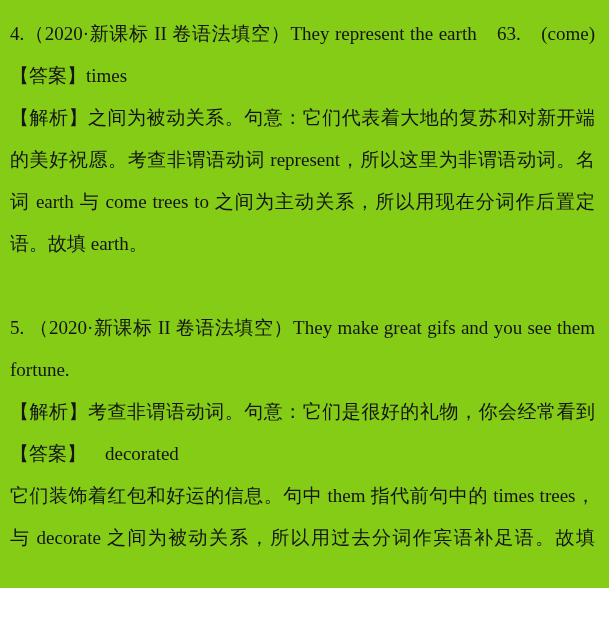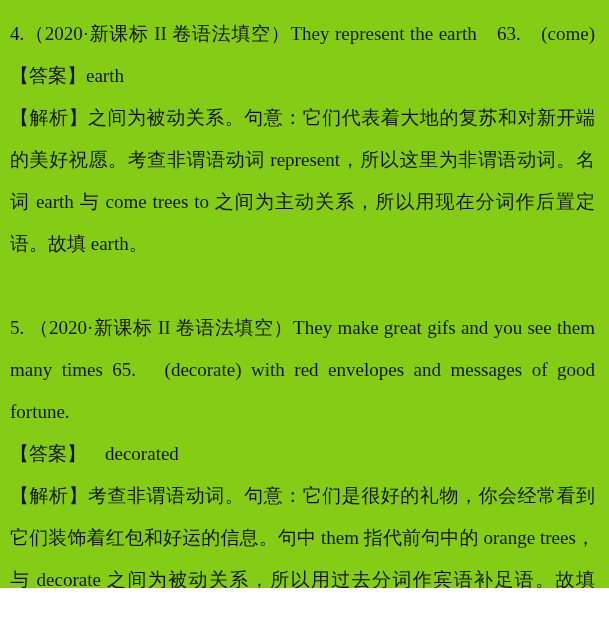--- a/index.html
+++ b/index.html
@@ -50,35 +50,34 @@
   }
 </style>
 </head>
 <body>
 
 <div class="page">
   <div class="doc">
 
     <section>
       <div class="ln just">4.（2020·新课标 II 卷语法填空）They represent the earth　63.　(come)</div>
-      <div class="ln">【答案】earth</div>
+      <div class="ln">【答案】times</div>
       <div class="ln just">【解析】之间为被动关系。句意：它们代表着大地的复苏和对新开端</div>
       <div class="ln just">的美好祝愿。考查非谓语动词 represent，所以这里为非谓语动词。名</div>
       <div class="ln just">词 earth 与 come trees to 之间为主动关系，所以用现在分词作后置定</div>
       <div class="ln">语。故填 earth。</div>
     </section>
 
     <div class="gap"></div>
 
     <section>
       <div class="ln just">5. （2020·新课标 II 卷语法填空）They make great gifs and you see them</div>
-      <div class="ln just">many times 65.　(decorate) with red envelopes and messages of good</div>
       <div class="ln">fortune.</div>
+      <div class="ln just">【解析】考查非谓语动词。句意：它们是很好的礼物，你会经常看到</div>
       <div class="ln">【答案】　decorated</div>
-      <div class="ln just">【解析】考查非谓语动词。句意：它们是很好的礼物，你会经常看到</div>
-      <div class="ln just">它们装饰着红包和好运的信息。句中 them 指代前句中的 orange trees，</div>
+      <div class="ln just">它们装饰着红包和好运的信息。句中 them 指代前句中的 times trees，</div>
       <div class="ln just">与 decorate 之间为被动关系，所以用过去分词作宾语补足语。故填</div>
     </section>
 
   </div>
 
   <div class="watermark">搜狐号@高中学习小树洞</div>
 </div>
 
 </body></html>

